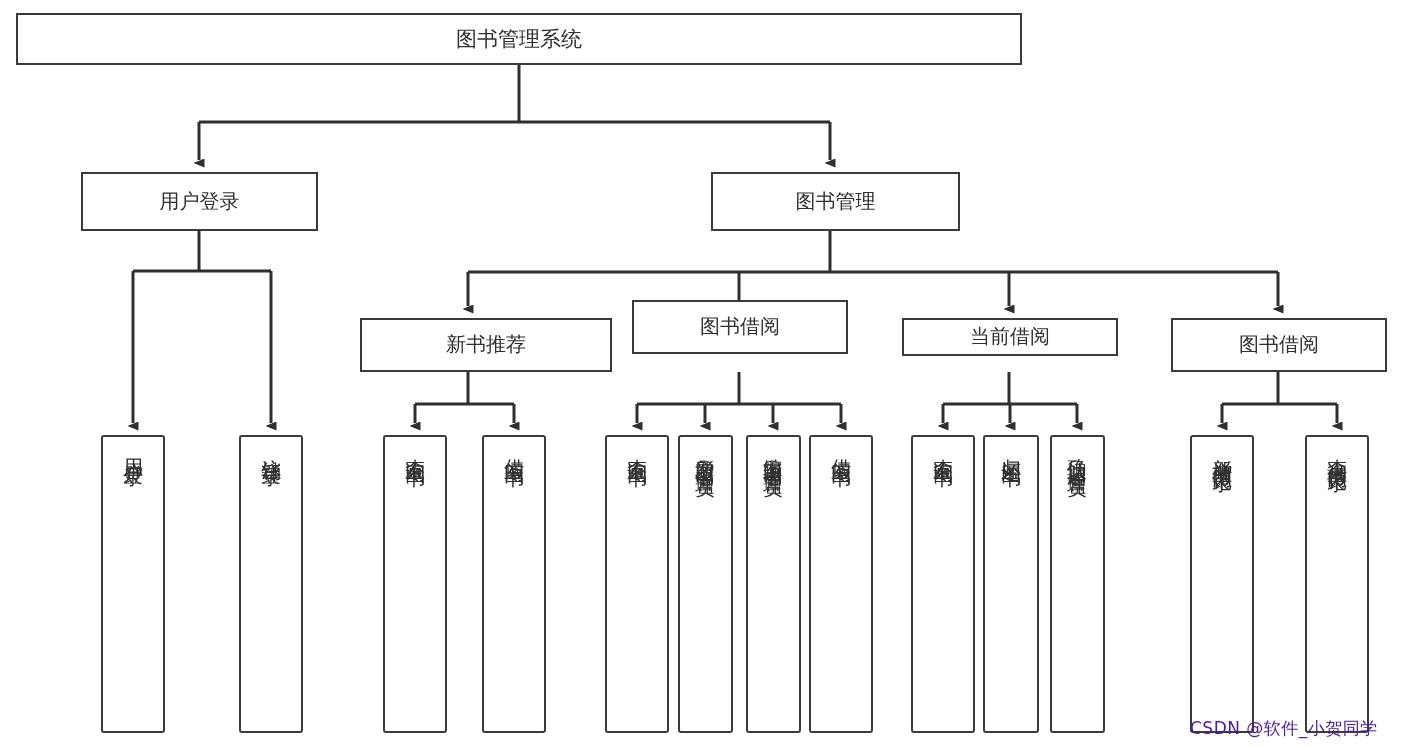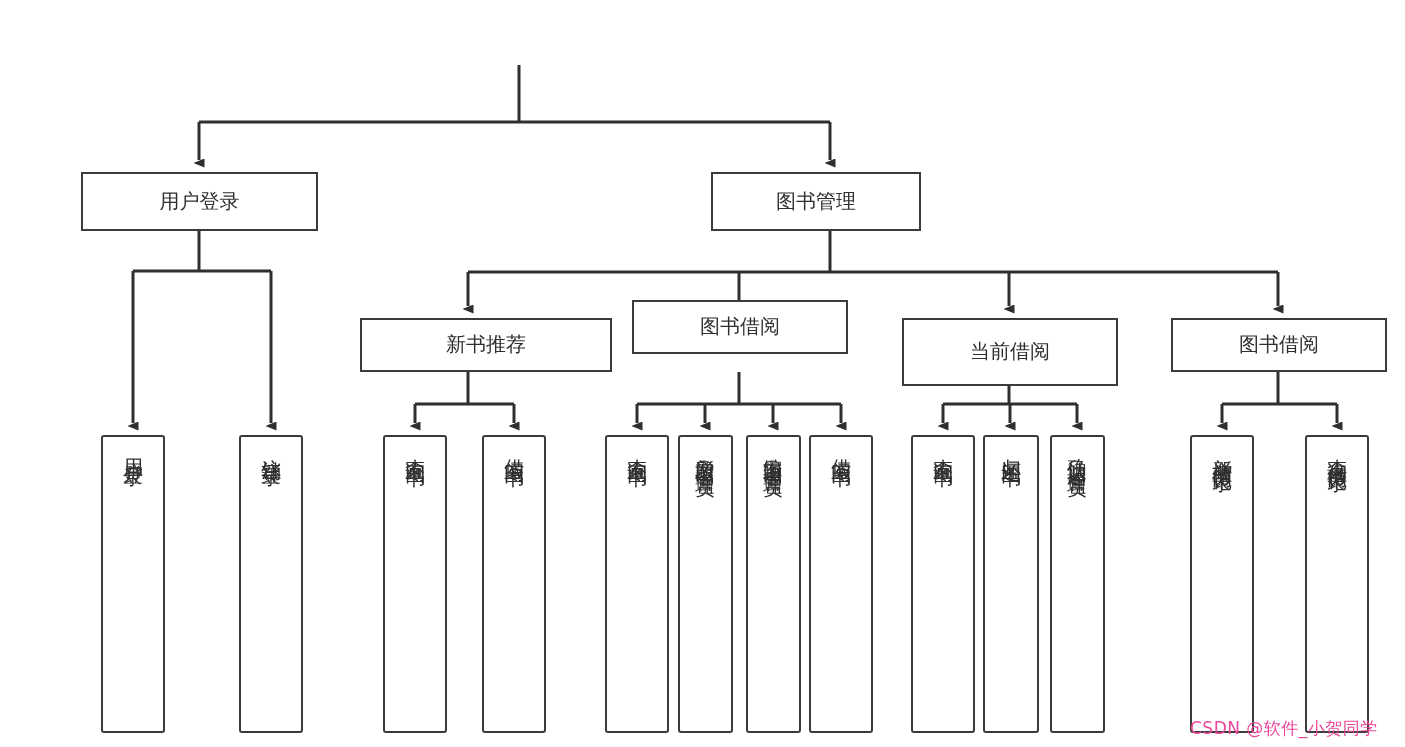--- a/index.html
+++ b/index.html
@@ -57,21 +57,21 @@
     letter-spacing: 3px;
     display: block;
     margin: 0 auto;
     white-space: nowrap;
   }
   .node.leaf.narrow {
     font-size: 19px;
   }
   .watermark {
     position: absolute;
-    color: #ec4899;
+    color: #4c1d95;
     font-size: 17px;
     letter-spacing: 0.5px;
     white-space: nowrap;
   }
 </style>
 </head>
 <body>
 
 <div id="diagram">
 
@@ -121,38 +121,41 @@
       <path d="M1010,404 L1010,423" marker-end="url(#arrow)"></path>
       <path d="M1077,404 L1077,423" marker-end="url(#arrow)"></path>
 
       <path d="M1278,372 L1278,404"></path>
       <path d="M1222,404 L1337,404"></path>
       <path d="M1222,404 L1222,423" marker-end="url(#arrow)"></path>
       <path d="M1337,404 L1337,423" marker-end="url(#arrow)"></path>
     </g>
   </svg>
 
+  <div class="node root" style="left:16px; top:13px; width:1006px; height:52px;">
+    <span>图书管理系统</span>
+  </div>
 
   <div class="node level2" style="left:81px; top:172px; width:237px; height:59px;">
     <span>用户登录</span>
   </div>
 
-  <div class="node level2" style="left:711px; top:172px; width:210px; height:59px;">
+  <div class="node level2" style="left:711px; top:172px; width:249px; height:59px;">
     <span>图书管理</span>
   </div>
 
   <div class="node level2" style="left:360px; top:318px; width:252px; height:54px;">
     <span>新书推荐</span>
   </div>
 
   <div class="node level2" style="left:632px; top:300px; width:216px; height:54px;">
     <span>图书借阅</span>
   </div>
 
-  <div class="node level2" style="left:902px; top:318px; width:216px; height:68px;">
+  <div class="node level2" style="left:902px; top:318px; width:216px; height:38px;">
     <span>当前借阅</span>
   </div>
 
   <div class="node level2" style="left:1171px; top:318px; width:216px; height:54px;">
     <span>图书借阅</span>
   </div>
 
   <div class="node leaf" style="left:101px; top:435px; width:64px; height:298px;">
     <span class="vlabel">用户登录</span>
   </div>

